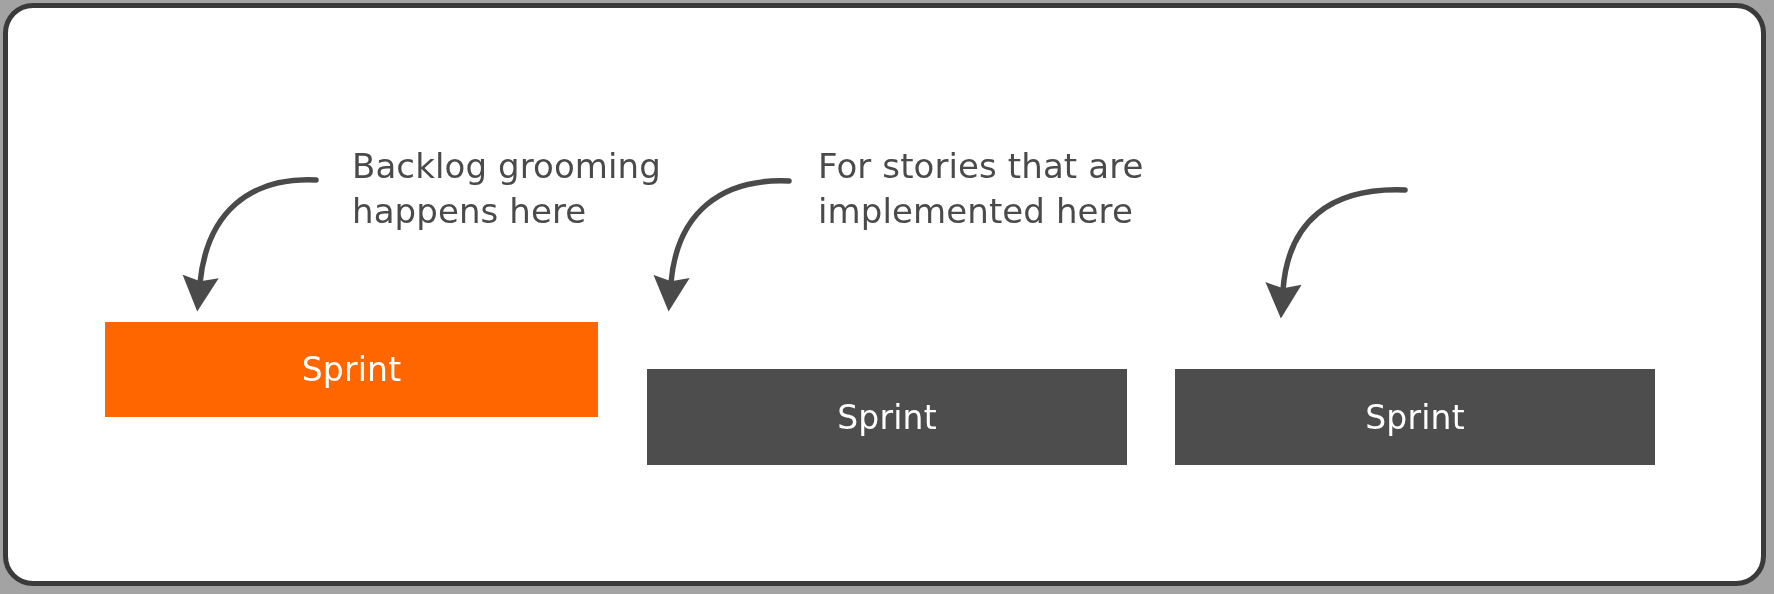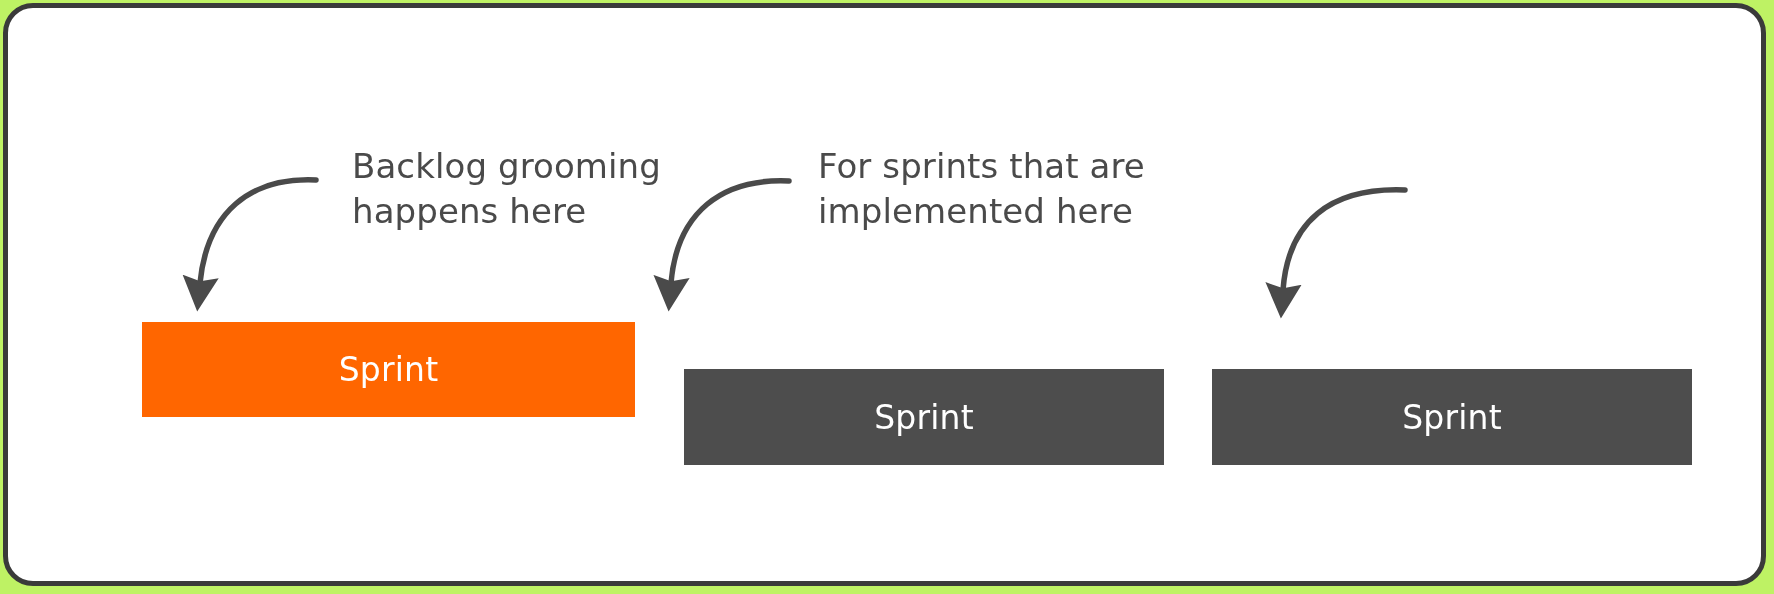--- a/index.html
+++ b/index.html
@@ -4,21 +4,21 @@
 <style>
   html, body {
     margin: 0;
     padding: 0;
     background: #ffffff;
   }
   #canvas {
     position: relative;
     width: 1774px;
     height: 594px;
-    background: #bef264;
+    background: #a3a3a3;
     overflow: hidden;
     font-family: "DejaVu Sans", sans-serif;
   }
   
   #frame {
     position: absolute;
     left: 3px;
     top: 3px;
     width: 1763px;
     height: 583px;
@@ -52,21 +52,20 @@
 
   
   .sprint-box {
     position: absolute;
     display: flex;
     align-items: center;
     justify-content: center;
     color: #ffffff;
     font-size: 33px;
     letter-spacing: 0.2px;
-    margin-left: 37px;
   }
   #box-0 { left: 105px;  top: 322px; width: 493px; height: 95px; background: #ff6600; }
   #box-1 { left: 647px;  top: 369px; width: 480px; height: 96px; background: #4d4d4d; }
   #box-2 { left: 1175px; top: 369px; width: 480px; height: 96px; background: #4d4d4d; }
   .sprint-label { pointer-events: none; }
 </style>
 </head>
 <body>
 
 <div id="canvas">
@@ -89,21 +88,21 @@
     </g>
 
     <g>
       <path d="M1405,190 C1330,187 1288,222 1283,290" fill="none" stroke="#4a4a4a" stroke-width="5.5" stroke-linecap="round" marker-end="url(#head)"></path>
     </g>
   </svg>
 
   <div class="annotation" id="ann-0">Backlog grooming
 happens here</div>
 
-  <div class="annotation" id="ann-1">For sprints that are
+  <div class="annotation" id="ann-1">For stories that are
 implemented here</div>
 
 
   <div class="sprint-box" id="box-0">
     <span class="sprint-label">Sprint</span>
   </div>
 
   <div class="sprint-box" id="box-1">
     <span class="sprint-label">Sprint</span>
   </div>

